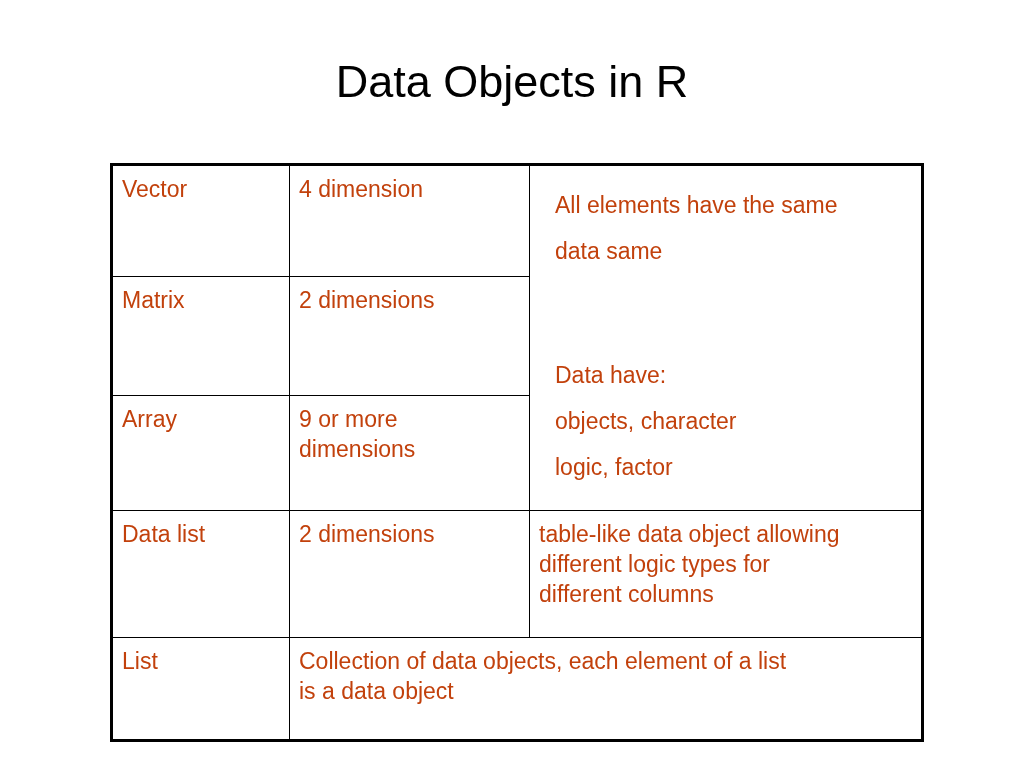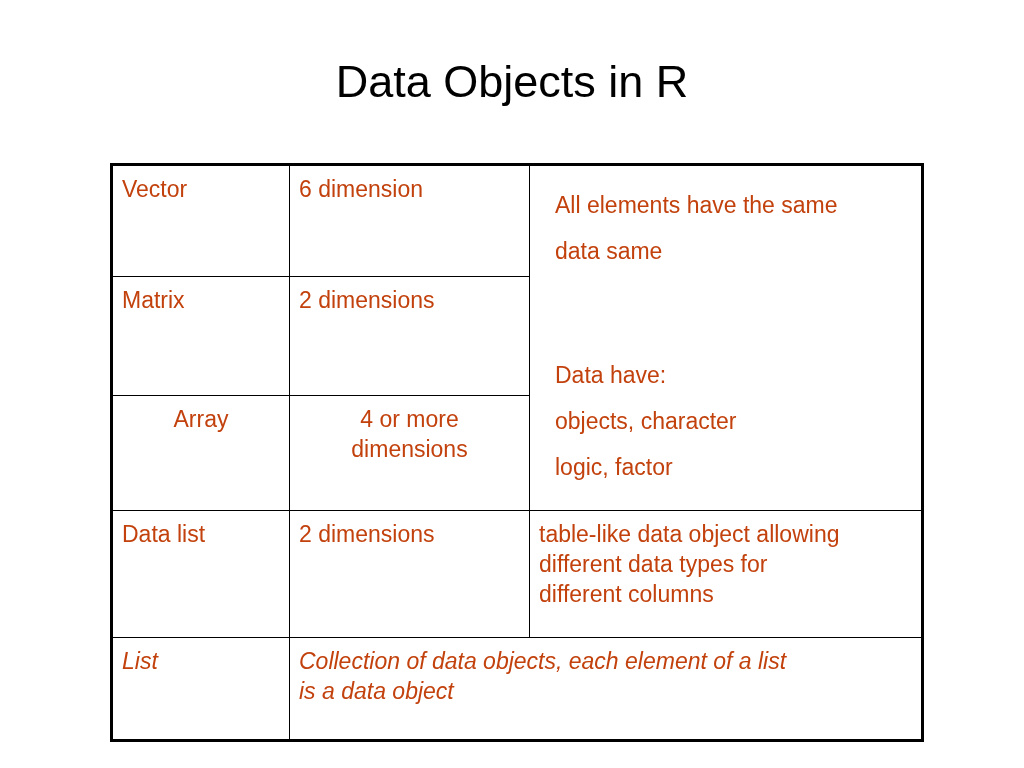--- a/index.html
+++ b/index.html
@@ -98,55 +98,55 @@
   <table class="objects-table">
     <colgroup>
       <col class="col-name">
       <col class="col-dim">
       <col class="col-desc">
     </colgroup>
     <tbody>
 
       <tr style="height:97px;">
         <td class="cell-name">Vector</td>
-        <td>6 dimension</td>
+        <td>4 dimension</td>
         <td class="desc-merged" rowspan="3">
           <p>All elements have the same</p>
           <p>data same</p>
           <div class="gap"></div>
           <p>Data have:</p>
           <p>objects, character</p>
           <p>logic, factor</p>
         </td>
       </tr>
 
       <tr style="height:103px;">
         <td class="cell-name">Matrix</td>
         <td>2 dimensions</td>
       </tr>
 
-      <tr style="height:99px;text-align:center;">
+      <tr style="height:99px;">
         <td class="cell-name">Array</td>
         <td class="loose">
-          <div>4 or more</div>
+          <div>9 or more</div>
           <div>dimensions</div>
         </td>
       </tr>
 
       <tr style="height:127px;">
         <td class="cell-name">Data list</td>
         <td>2 dimensions</td>
         <td>
           <div class="nowrap-line">table-like data object allowing</div>
-          <div class="nowrap-line">different data types for</div>
+          <div class="nowrap-line">different logic types for</div>
           <div class="nowrap-line">different columns</div>
         </td>
       </tr>
 
-      <tr style="height:103px;font-style:italic;">
+      <tr style="height:103px;">
         <td class="cell-name">List</td>
         <td colspan="2">
           <div class="nowrap-line">Collection of data objects, each element of a list</div>
           <div class="nowrap-line">is a data object</div>
         </td>
       </tr>
 
     </tbody>
   </table>
 

